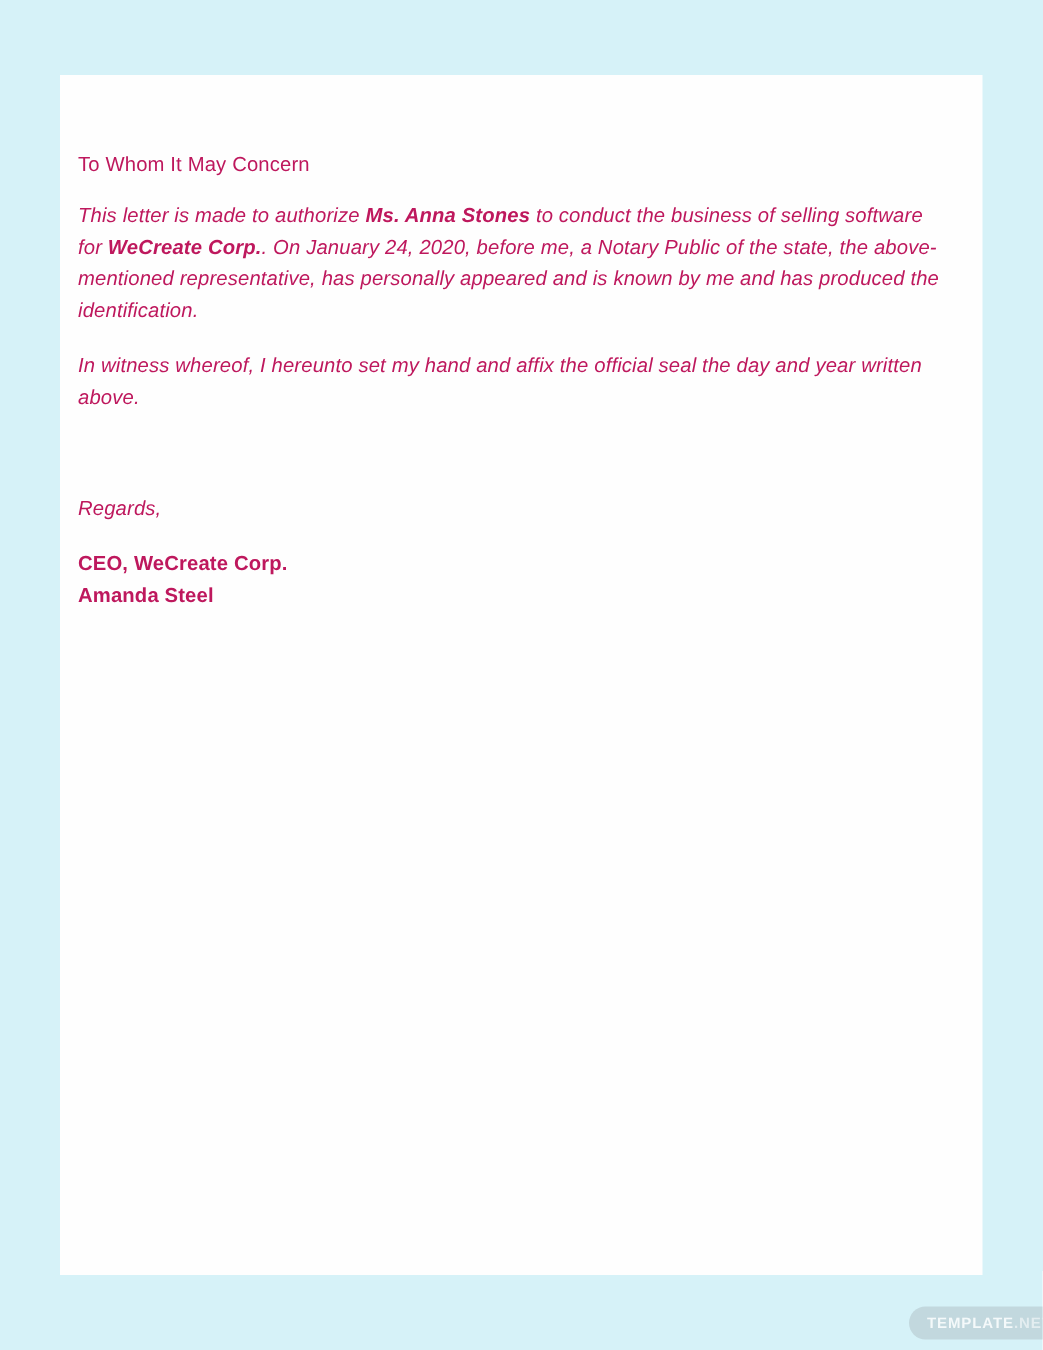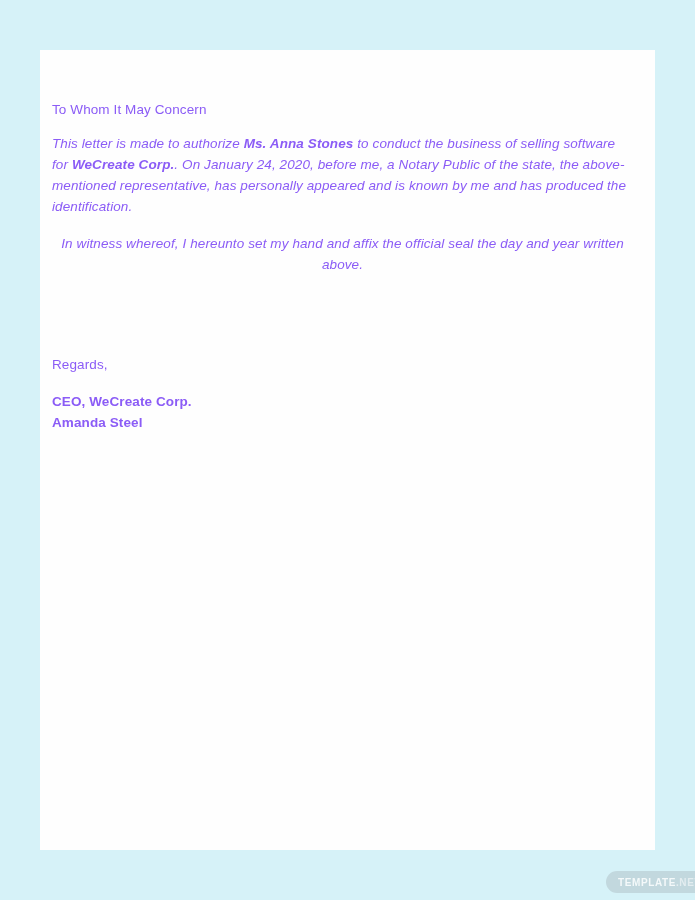--- a/index.html
+++ b/index.html
@@ -18,37 +18,37 @@
     position: absolute;
     left: 40px;
     top: 50px;
     width: 615px;
     height: 800px;
     background: #fefefe;
     box-sizing: border-box;
     padding: 49px 22px 0 12px;
   }
   .letter {
-    color: #8b5cf6;
+    color: #be185d;
     font-size: 13.5px;
     line-height: 21px;
     letter-spacing: 0.1px;
   }
   .salutation {
     margin: 0 0 13px 0;
   }
   .para {
     margin: 0 0 16px 0;
     font-style: italic;
   }
   .para + .para {
-    text-align: center;
   }
   .closing {
-    margin: 79px 0 0 0;
+    margin: 53px 0 0 0;
+    font-style: italic;
   }
   .signature {
     margin: 16px 0 0 0;
     font-weight: 700;
   }
   .signature div {
     line-height: 21px;
   }
   .watermark {
     position: absolute;

